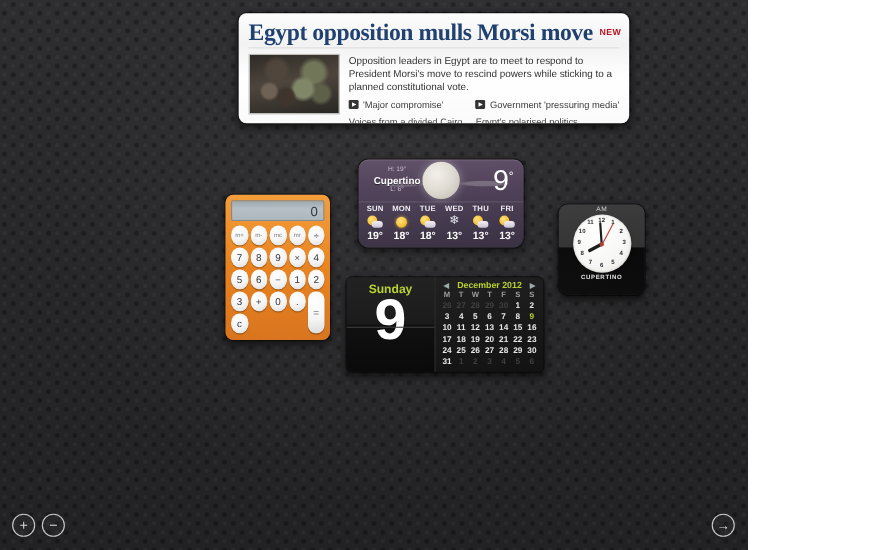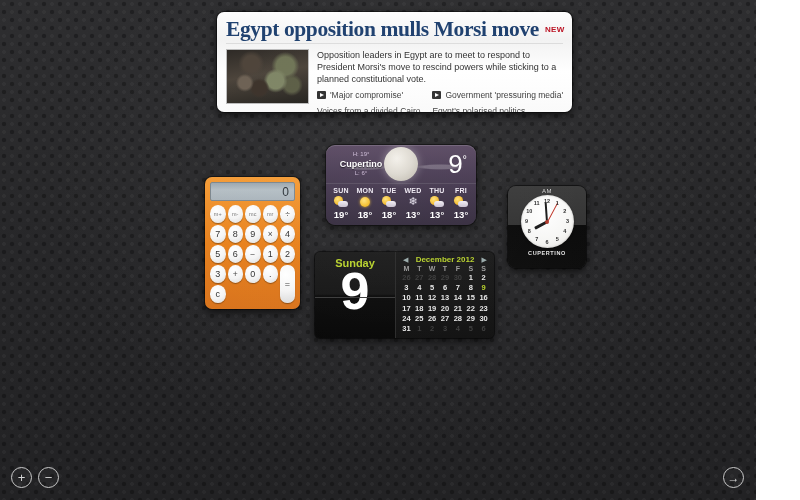--- a/index.html
+++ b/index.html
@@ -6,21 +6,21 @@
 
   html, body {
     width: 800px; height: 500px;
     overflow: hidden;
     font-family: "Liberation Sans", sans-serif;
   }
 
   
   #dashboard {
     position: relative;
-    width: 756px; height: 500px;
+    width: 680px; height: 500px;
     background-color: #2b2b2d;
     background-image:
       radial-gradient(circle at 4px 4px, rgba(255,255,255,0.035) 1.6px, rgba(0,0,0,0) 2.2px),
       radial-gradient(circle at 12px 12px, rgba(255,255,255,0.030) 1.6px, rgba(0,0,0,0) 2.2px),
       radial-gradient(circle at 4px 12px, rgba(0,0,0,0.30) 1.8px, rgba(0,0,0,0) 2.6px),
       radial-gradient(circle at 12px 4px, rgba(0,0,0,0.30) 1.8px, rgba(0,0,0,0) 2.6px),
       linear-gradient(180deg, #2e2e30 0%, #272729 50%, #222224 100%);
     background-size: 16px 16px, 16px 16px, 16px 16px, 16px 16px, 100% 100%;
   }
   #dashboard::after{

